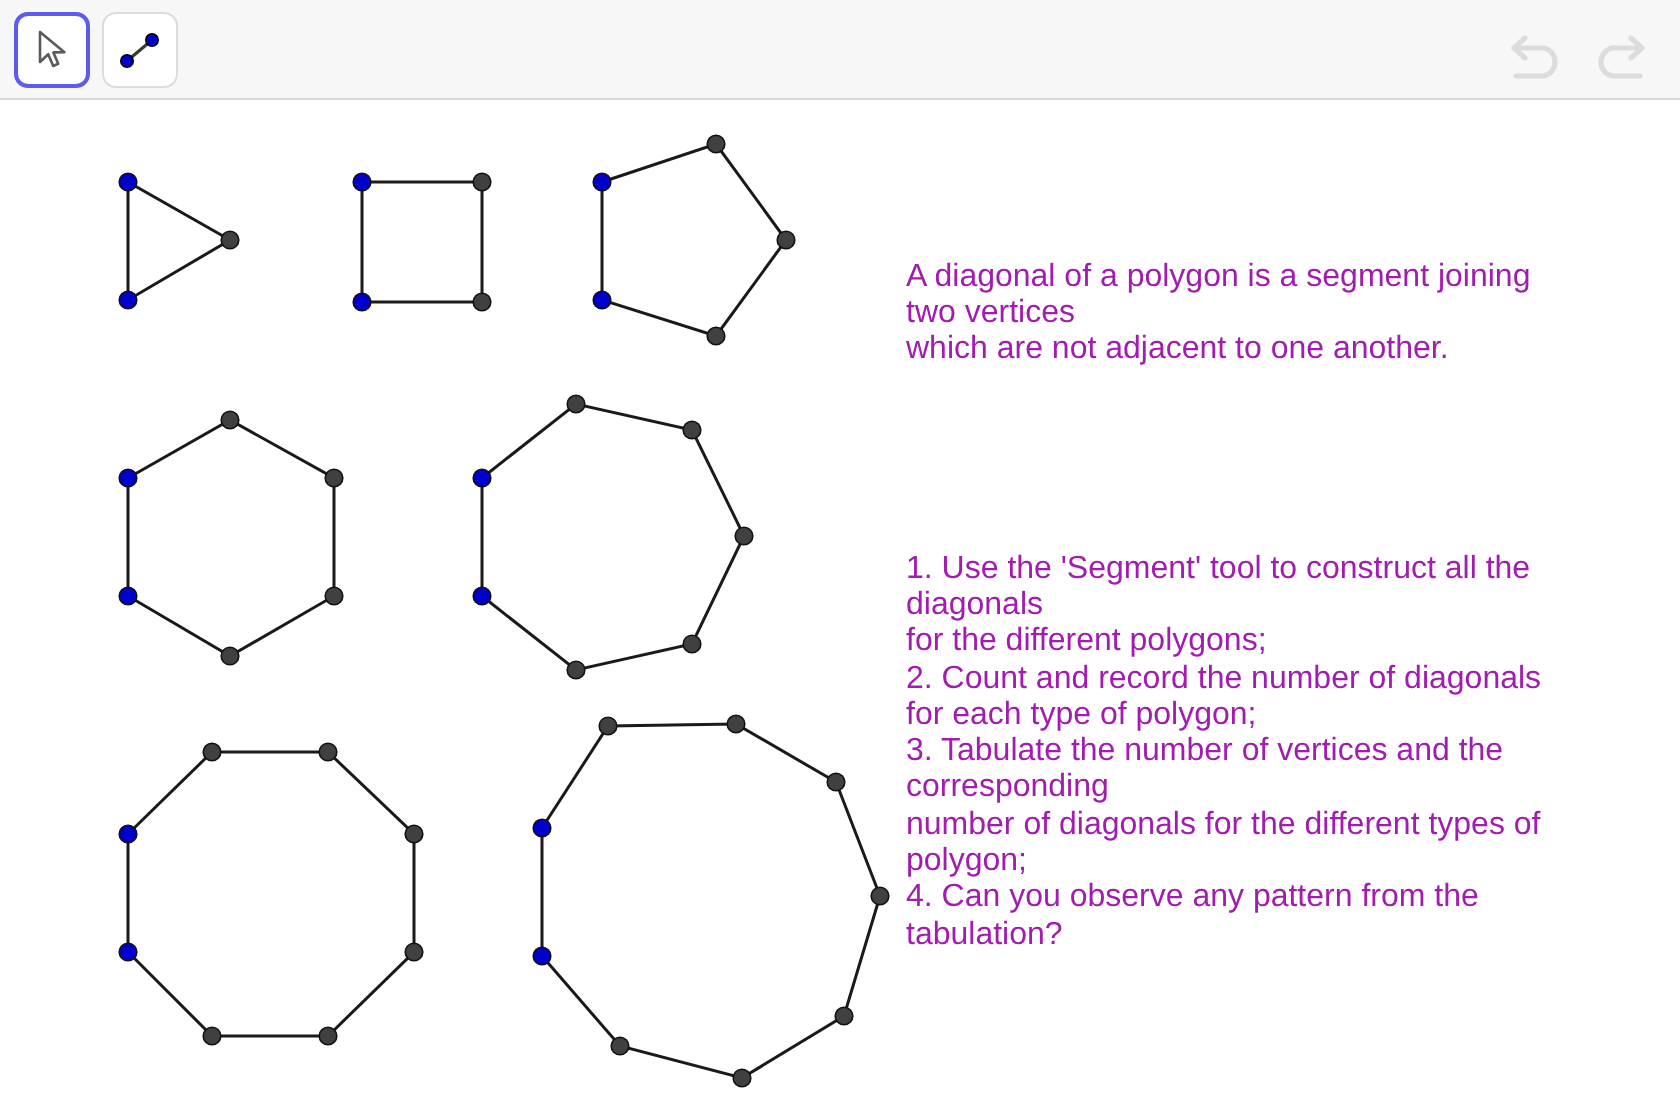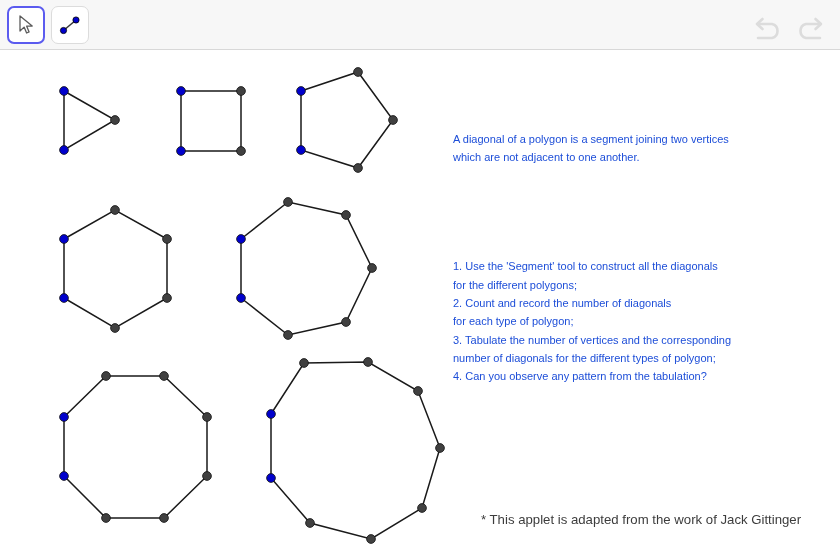--- a/index.html
+++ b/index.html
@@ -73,22 +73,22 @@
   #polygon-svg {
     position: absolute;
     left: 0; top: 0;
   }
   
   #text-panel {
     position: absolute;
     left: 453px;
     top: 42px;
     width: 330px;
-    color: #1d4ed8;
-    font-size: 11px;
+    color: #a21caf;
+    font-size: 16px;
     line-height: 18.3px;
     white-space: pre-wrap;
   }
   .para { margin: 0; }
   .para-gap { height: 18px; }
   #credit-line {
     position: absolute;
     left: 481px;
     top: 460px;
     color: #3c3c3c;
@@ -213,14 +213,13 @@
     <div class="para-gap"></div>
     <p class="para">1. Use the 'Segment' tool to construct all the diagonals
 for the different polygons;
 2. Count and record the number of diagonals
 for each type of polygon;
 3. Tabulate the number of vertices and the corresponding
 number of diagonals for the different types of polygon;
 4. Can you observe any pattern from the tabulation?</p>
   </div>
 
-  <div id="credit-line">* This applet is adapted from the work of Jack Gittinger</div>
 </div>
 
 </body></html>

